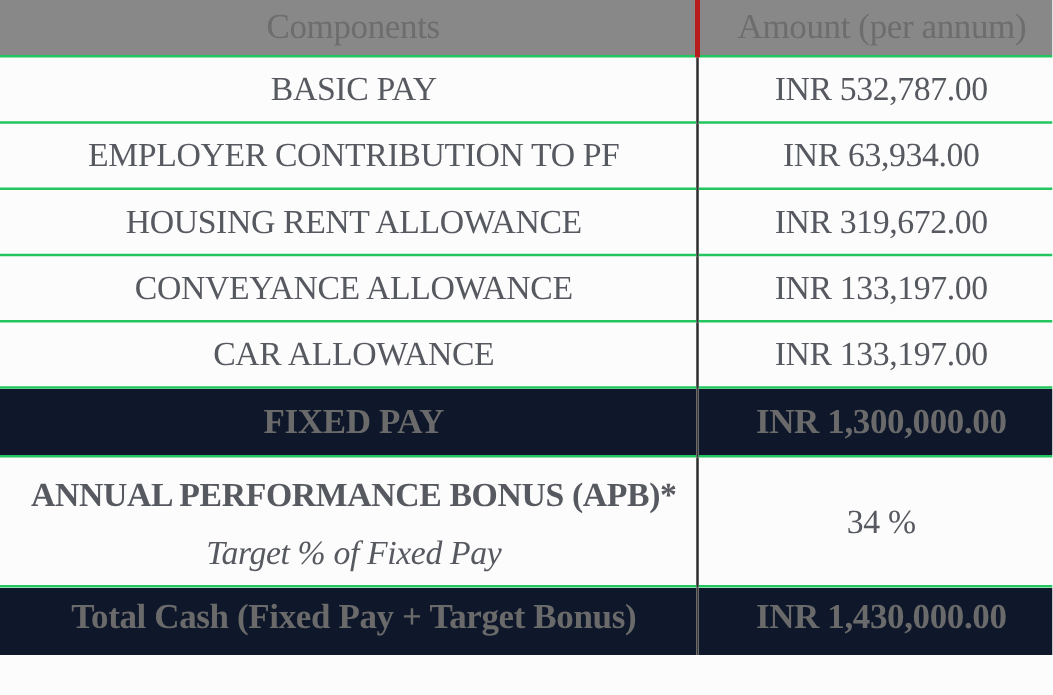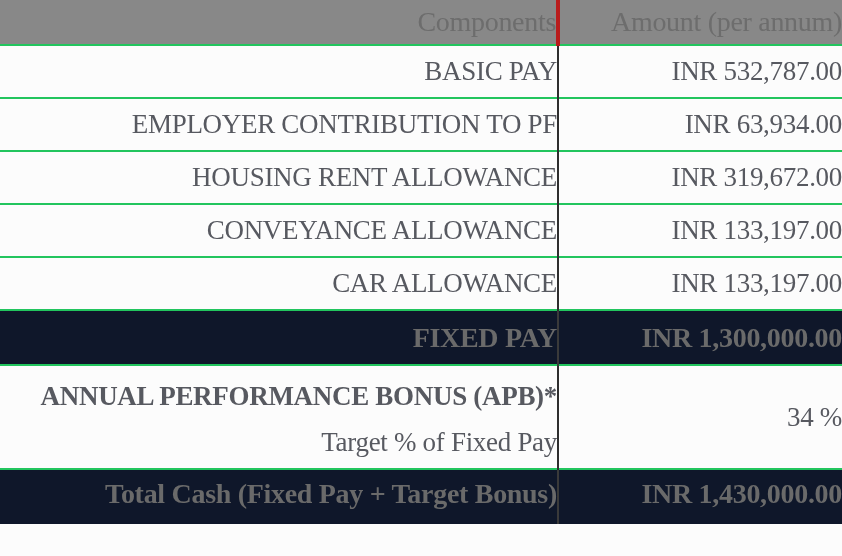--- a/index.html
+++ b/index.html
@@ -17,21 +17,21 @@
     font-family: "Liberation Serif", "DejaVu Serif", serif;
     color: #575960;
     letter-spacing: -0.3px;
   }
   col.c-comp   { width: 558px; }
   col.c-amount { width: 284px; }
 
   td, th {
     padding: 0 0 0 9px;
     vertical-align: middle;
-    text-align: right;
+    text-align: center;
     font-weight: normal;
     font-size: 27px;
     background: #fcfcfc;
     overflow: hidden;
     white-space: nowrap;
   }
   td.amount, th.amount {
     border-left: 2px solid #2e2e2e;
   }
   tr { border-top: 2px solid #22c55e; }
@@ -59,20 +59,21 @@
   tr.total-row td { height: 46px; vertical-align: top; padding-top: 8px; }
 
   tr.row-apb td { height: 102px; }
   .apb-line1 {
     font-weight: bold;
     line-height: 46px;
     padding-top: 4px;
   }
   .apb-line2 {
     line-height: 46px;
+    font-style: italic;
   }
   .amount-number-sans {
     font-family: "Liberation Sans", "DejaVu Sans", sans-serif;
     color: #58595b;
     letter-spacing: 0.3px;
   }
 </style>
 </head>
 <body>
 

